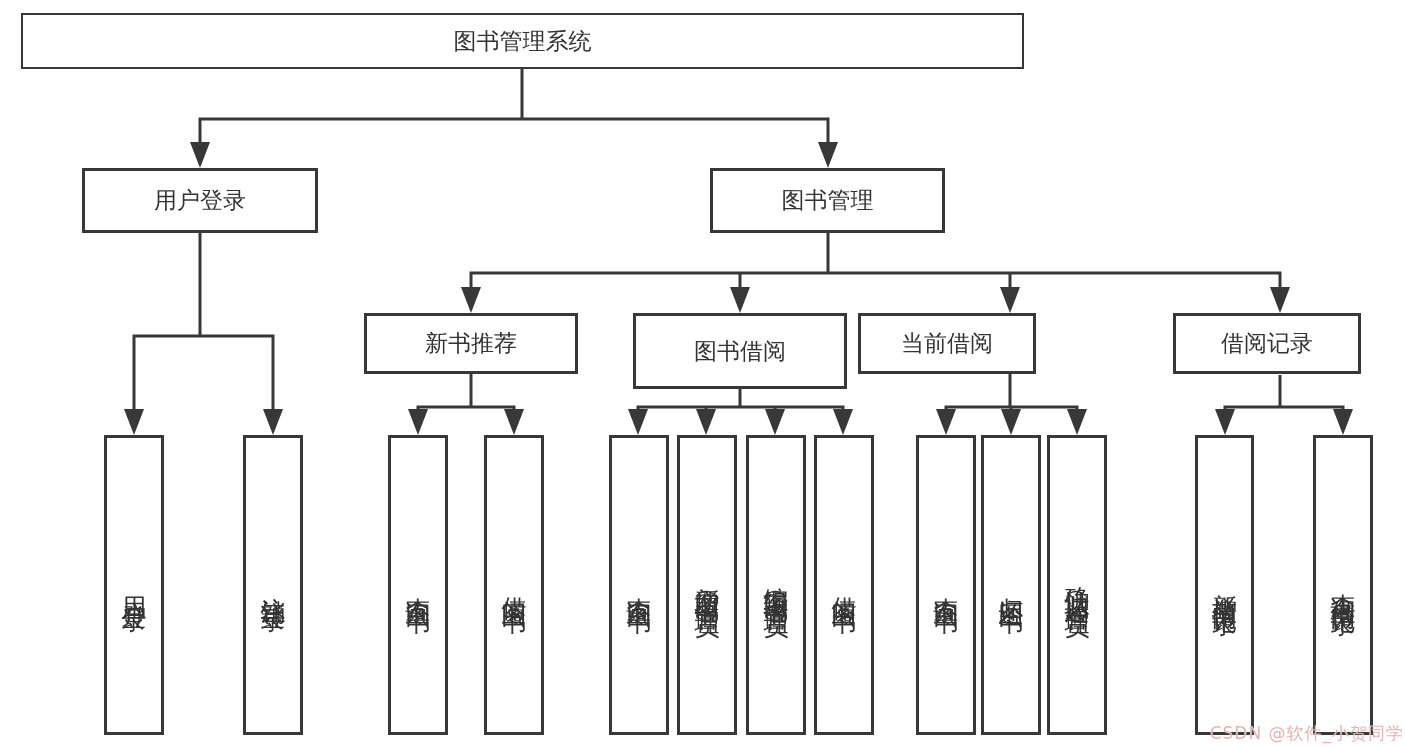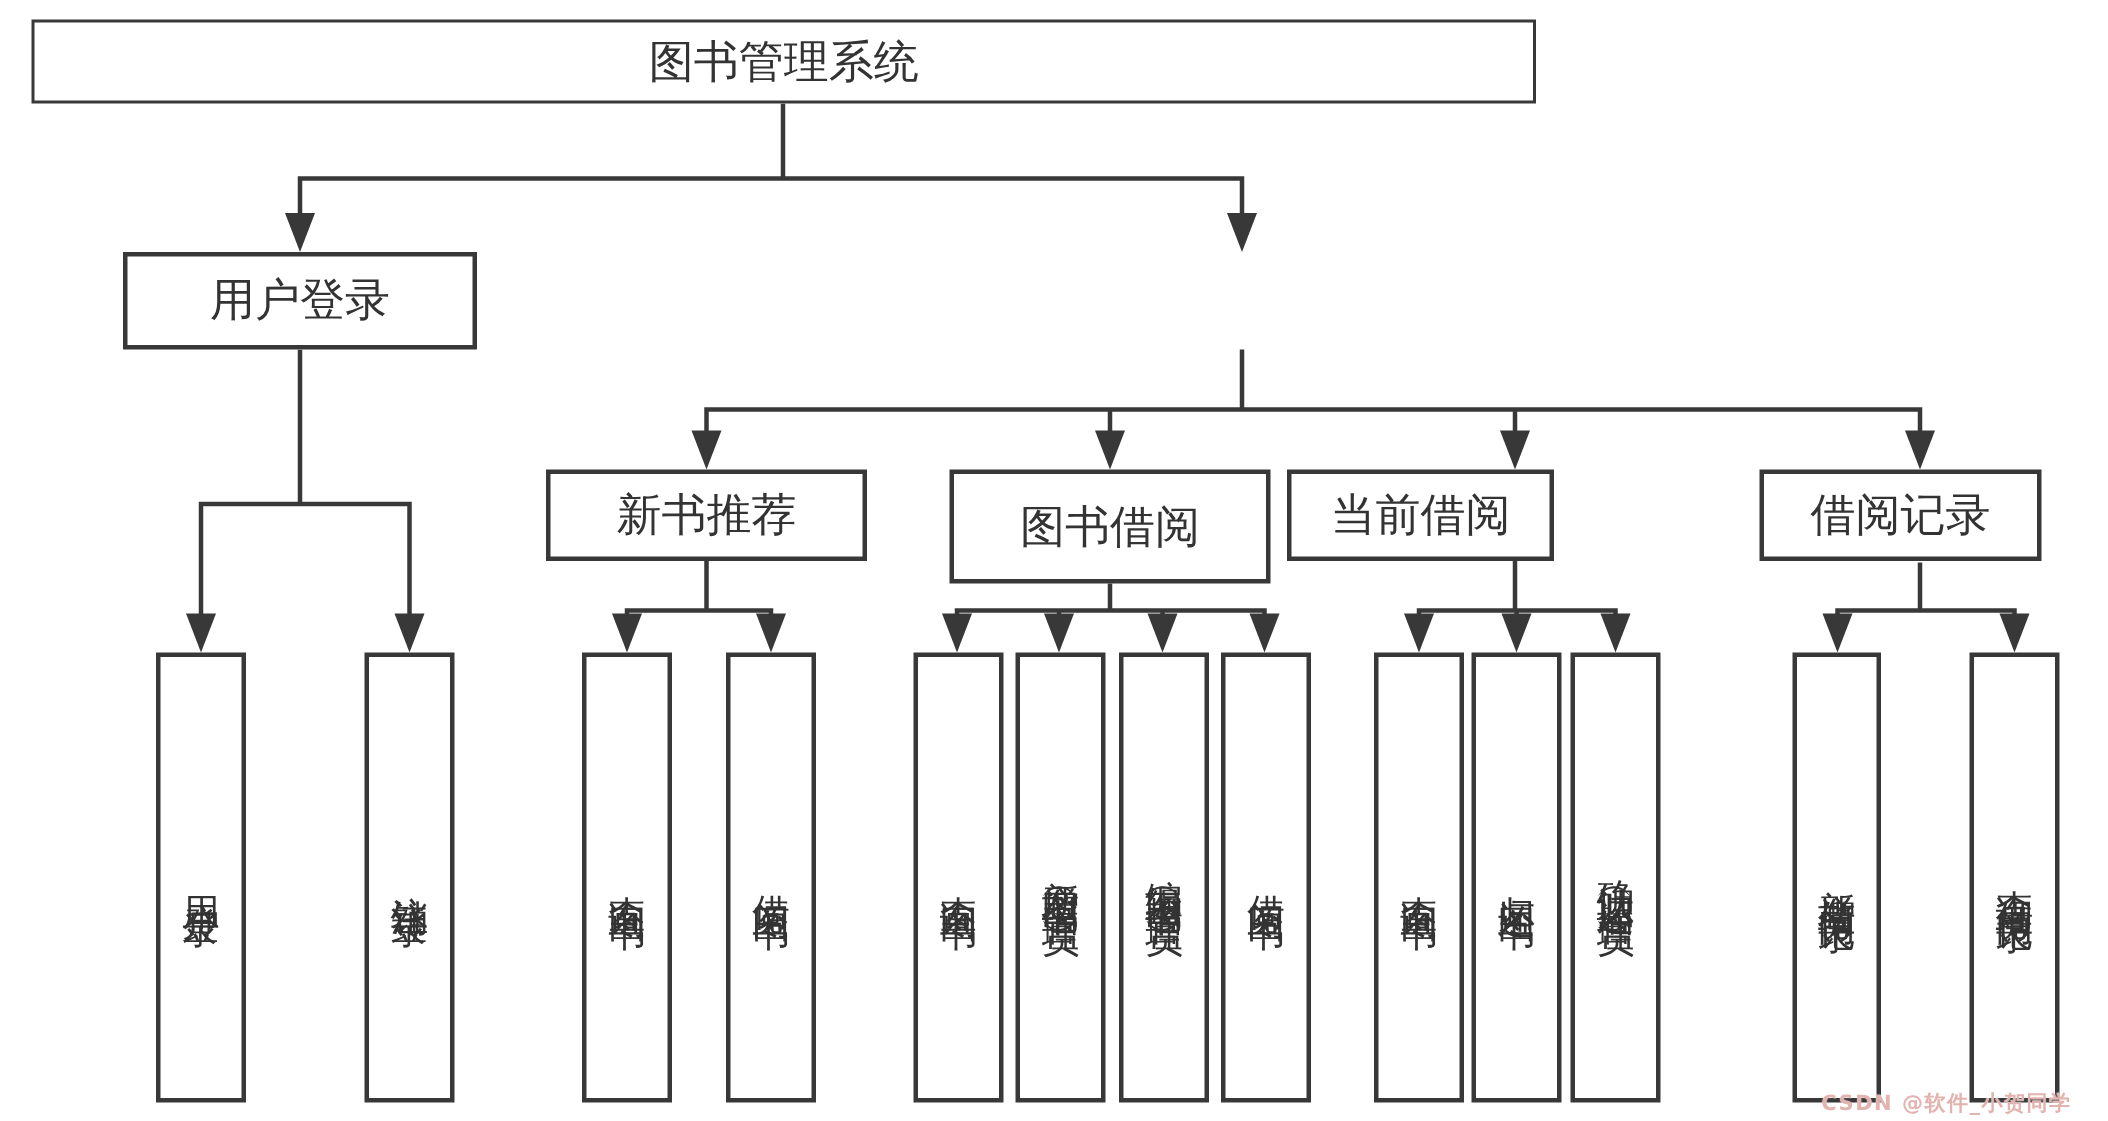--- a/index.html
+++ b/index.html
@@ -23,41 +23,40 @@
   .wires .ah { fill: var(--line); stroke: none; }
   .node {
     position: absolute;
     z-index: 2;
     background: #fff;
     border: 3px solid var(--line);
     display: flex;
     align-items: center;
     justify-content: center;
     color: var(--text);
-    font-size: 30px;
+    font-size: 23px;
     white-space: nowrap;
   }
   .node.root { border-width: 2px; }
   .node.v { font-size: 25px; }
   .node.v .lbl {
     writing-mode: vertical-rl;
     text-orientation: mixed;
     letter-spacing: 4px;
     line-height: 1;
   }
   .watermark {
     position: absolute;
-    right: 24px;
+    right: 1px;
     bottom: 2px;
     z-index: 5;
-    font-size: 14px;
+    font-size: 17px;
     letter-spacing: 1px;
     color: var(--watermark);
     text-shadow: 0 0 1px rgba(255,255,255,0.7);
-    font-weight: bold;
   }
 </style>
 </head>
 <body>
 
 <div class="canvas">
 
   <svg class="wires" width="1405" height="747" viewBox="0 0 1405 747" aria-hidden="true">
 
     <path class="ln" d="M522 69 V119 M200 146 V119 H828 V146"></path>
@@ -93,20 +92,23 @@
     <path class="ah" d="M1225 435 l-10 -26 h20 z"></path>
     <path class="ah" d="M1343 435 l-10 -26 h20 z"></path>
   </svg>
 
   <div class="node root" style="left:21px;top:13px;width:1003px;height:56px">
     <span class="lbl">图书管理系统</span>
   </div>
 
   <div class="node" style="left:82px;top:168px;width:236px;height:65px">
     <span class="lbl">用户登录</span>
+  </div>
+  <div class="node" style="left:710px;top:168px;width:235px;height:65px">
+    <span class="lbl">图书管理</span>
   </div>
 
   <div class="node" style="left:364px;top:313px;width:214px;height:61px">
     <span class="lbl">新书推荐</span>
   </div>
   <div class="node" style="left:633px;top:313px;width:214px;height:76px">
     <span class="lbl">图书借阅</span>
   </div>
   <div class="node" style="left:858px;top:313px;width:178px;height:61px">
     <span class="lbl">当前借阅</span>

